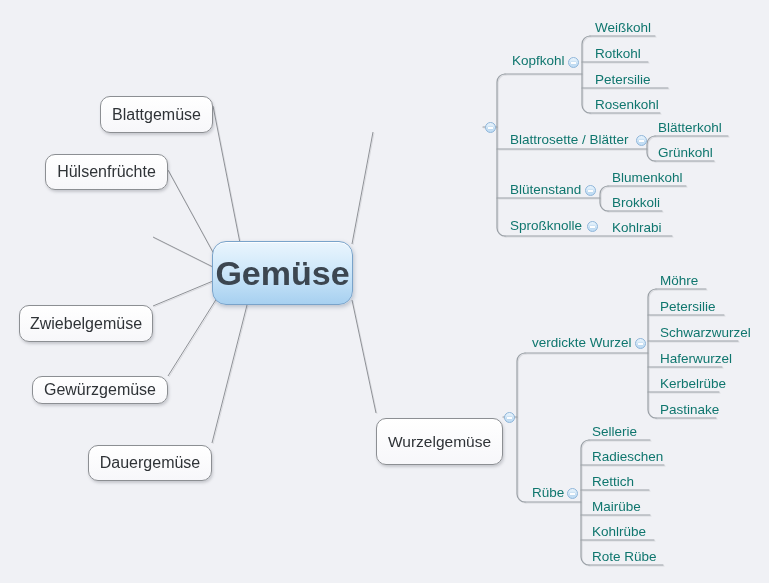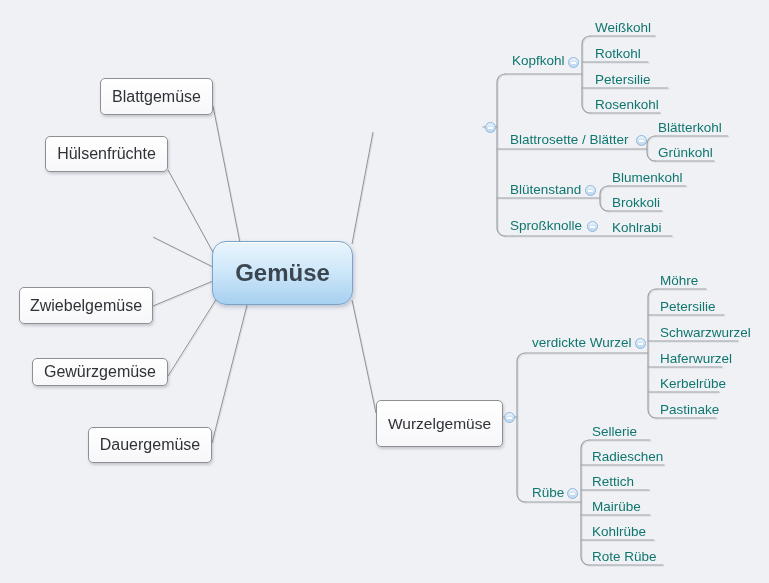--- a/index.html
+++ b/index.html
@@ -8,31 +8,32 @@
     background:#f0f1f5;
     font-family:"Liberation Sans", sans-serif;
     color:#33373b;
   }
   #canvas{position:absolute;inset:0;width:769px;height:583px;}
   svg.lines{position:absolute;left:0;top:0;pointer-events:none;
     filter:drop-shadow(1px 1.5px 0.5px rgba(120,120,130,0.18));}
   .topic-box{
     position:absolute;display:flex;align-items:center;justify-content:center;
     background:linear-gradient(#ffffff,#f7f7fa);
-    border:1.5px solid #8c8f93;border-radius:5px;
+    border:1.5px solid #8c8f93;border-radius:10px;
     box-shadow:1px 2px 3px rgba(90,95,105,0.28);
     font-size:16px;color:#2f3337;white-space:nowrap;box-sizing:border-box;
     cursor:default;
+    margin-top:18px;
   }
   .root-box{
     position:absolute;display:flex;align-items:center;justify-content:center;
     background:linear-gradient(#eaf5fd 0%,#cfe8fa 45%,#a7d0f0 100%);
     border:1.5px solid #79a3ca;border-radius:14px;
     box-shadow:1px 2px 4px rgba(80,100,125,0.35), inset 0 1px 0 rgba(255,255,255,0.8);
-    font-size:24px;font-weight:bold;color:#3c4650;white-space:nowrap;box-sizing:border-box;
+    font-size:34px;font-weight:bold;color:#3c4650;white-space:nowrap;box-sizing:border-box;
   }
   .sub-label,.leaf-label{
     position:absolute;font-size:13.5px;color:#0f766e;white-space:nowrap;line-height:16px;
   }
   .collapse-icon{
     position:absolute;width:11px;height:11px;border-radius:50%;
     background:linear-gradient(#e9f4fc,#bcdaf3);
     border:1px solid #8fb6da;box-sizing:border-box;cursor:pointer;
   }
   .collapse-icon::after{

